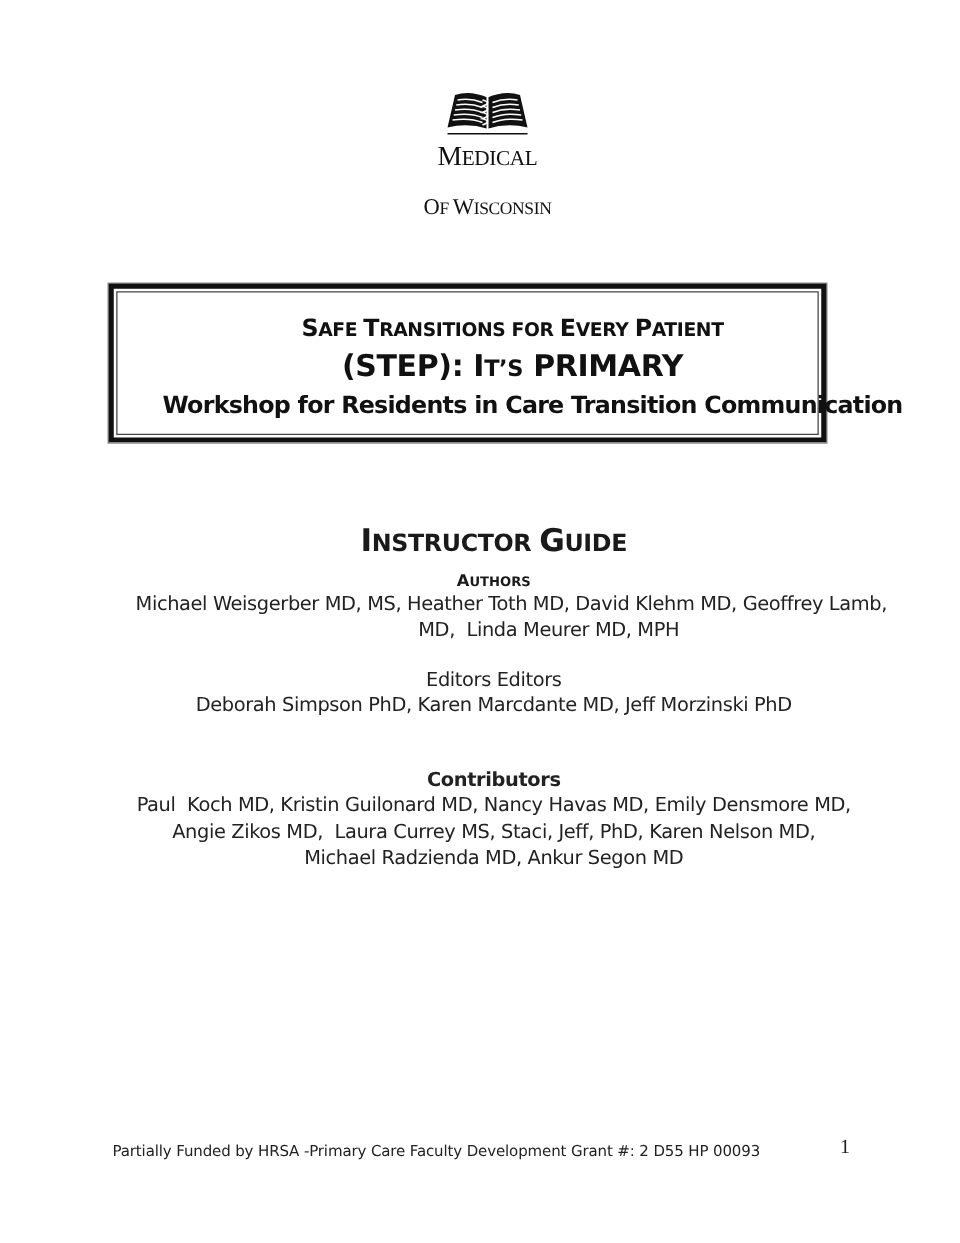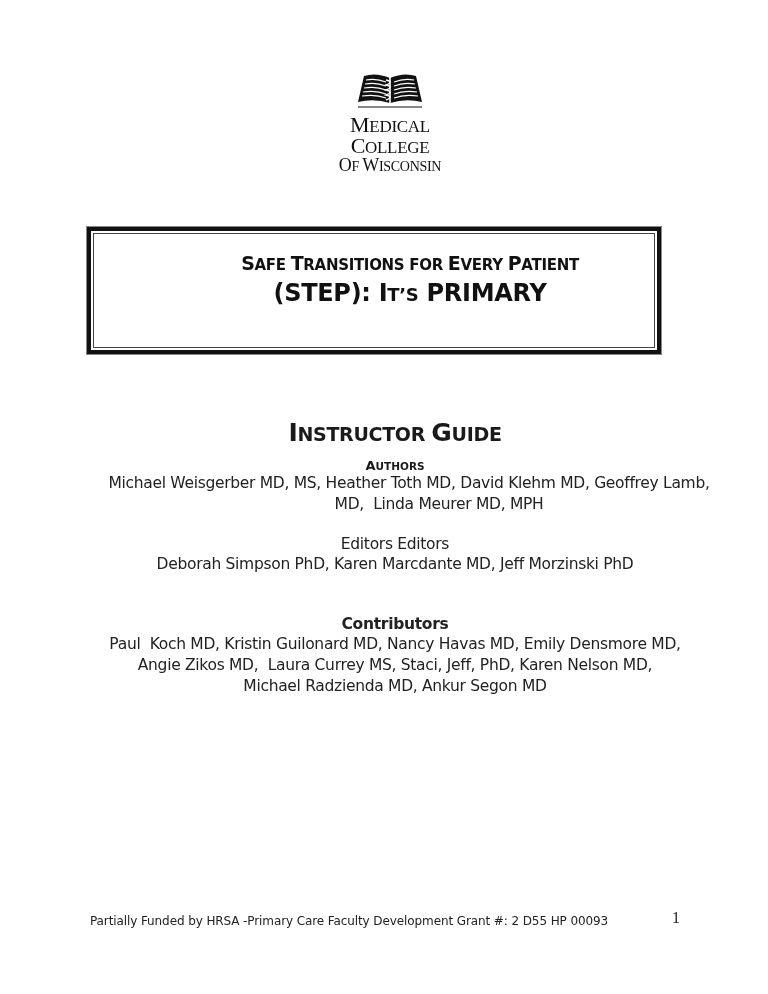--- a/index.html
+++ b/index.html
@@ -85,32 +85,32 @@
       <path d="M38 22 Q48 18 61 20"></path>
       <path d="M38 26 Q48 22 62 24"></path>
     </g>
 
     <line x1="34" y1="3" x2="34" y2="33" stroke="#fff" stroke-width="1.6"></line>
     <path d="M30 8 Q38 10 30 13 Q38 15 30 18 Q38 20 30 23 Q38 25 30 28" stroke="#fff" stroke-width="1.4" fill="none"></path>
 
     <line x1="2" y1="35" x2="66" y2="35" stroke="#111" stroke-width="1.2"></line>
   </svg>
   <div class="logo-text logo-l1"><span class="big">M</span><span class="sm">EDICAL</span></div>
-  <div class="logo-text logo-l2"><span class="big">C</span><span class="sm">OLLEGE</span></div>
   <div class="logo-text logo-l3"><span class="big">O</span><span class="sm" style="white-space:pre">F </span><span class="big">W</span><span class="sm">ISCONSIN</span></div>
 </div>
 
 <div id="title-box" class="abs">
   <div id="title-box-inner">
     <div class="tb-line tb-l1">
       <span>S</span><span class="sc" style="white-space:pre">AFE </span><span>T</span><span class="sc" style="white-space:pre">RANSITIONS FOR </span><span>E</span><span class="sc" style="white-space:pre">VERY </span><span>P</span><span class="sc">ATIENT</span>
     </div>
     <div class="tb-line tb-l2">
       <span style="white-space:pre">(STEP): </span><span>I</span><span class="sc">T’S</span><span style="white-space:pre"> PRIMARY</span>
     </div>
+    <div class="tb-line tb-l3">Workshop for Residents in Care Transition Communication</div>
   </div>
 </div>
 
 <div id="guide-title" class="abs center-line">
   <span>I</span><span class="sc" style="white-space:pre">NSTRUCTOR </span><span>G</span><span class="sc">UIDE</span>
 </div>
 
 <div id="authors-label" class="abs center-line">
   <span>A</span><span class="sc">UTHORS</span>
 </div>

